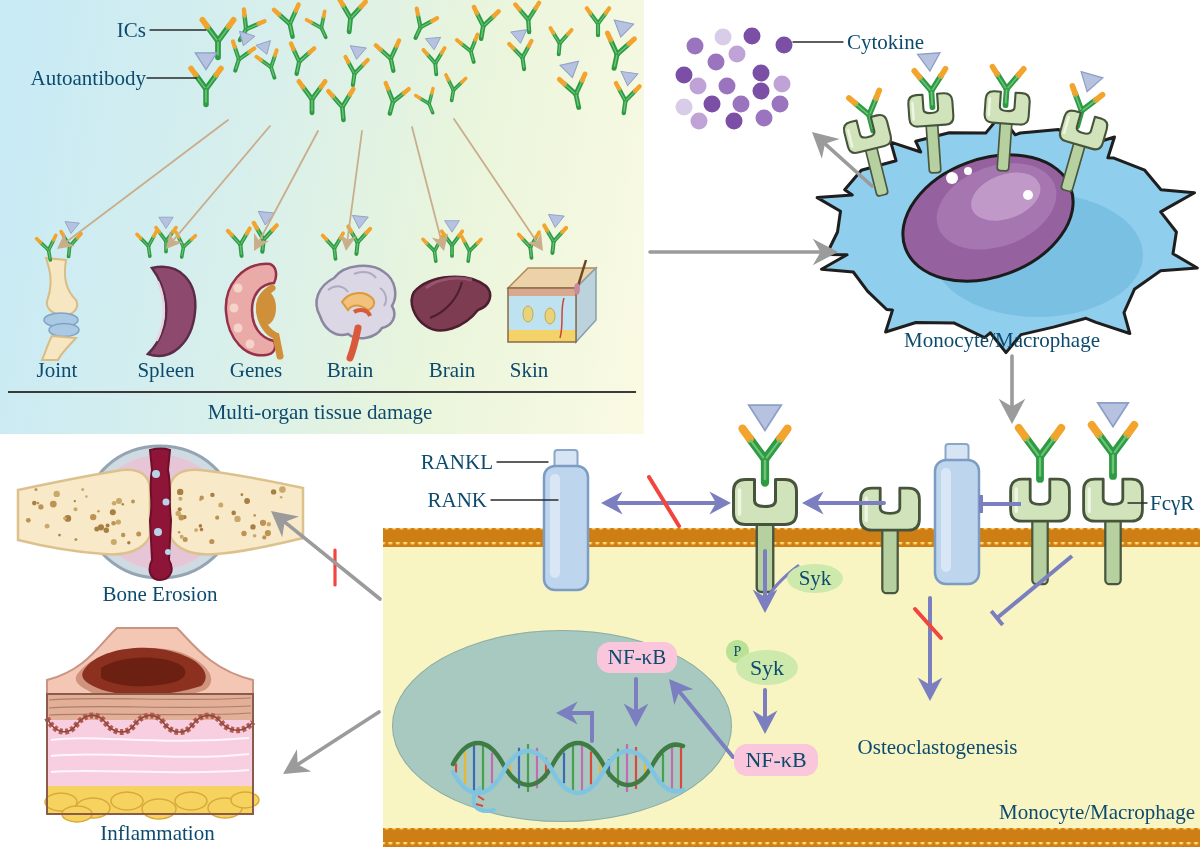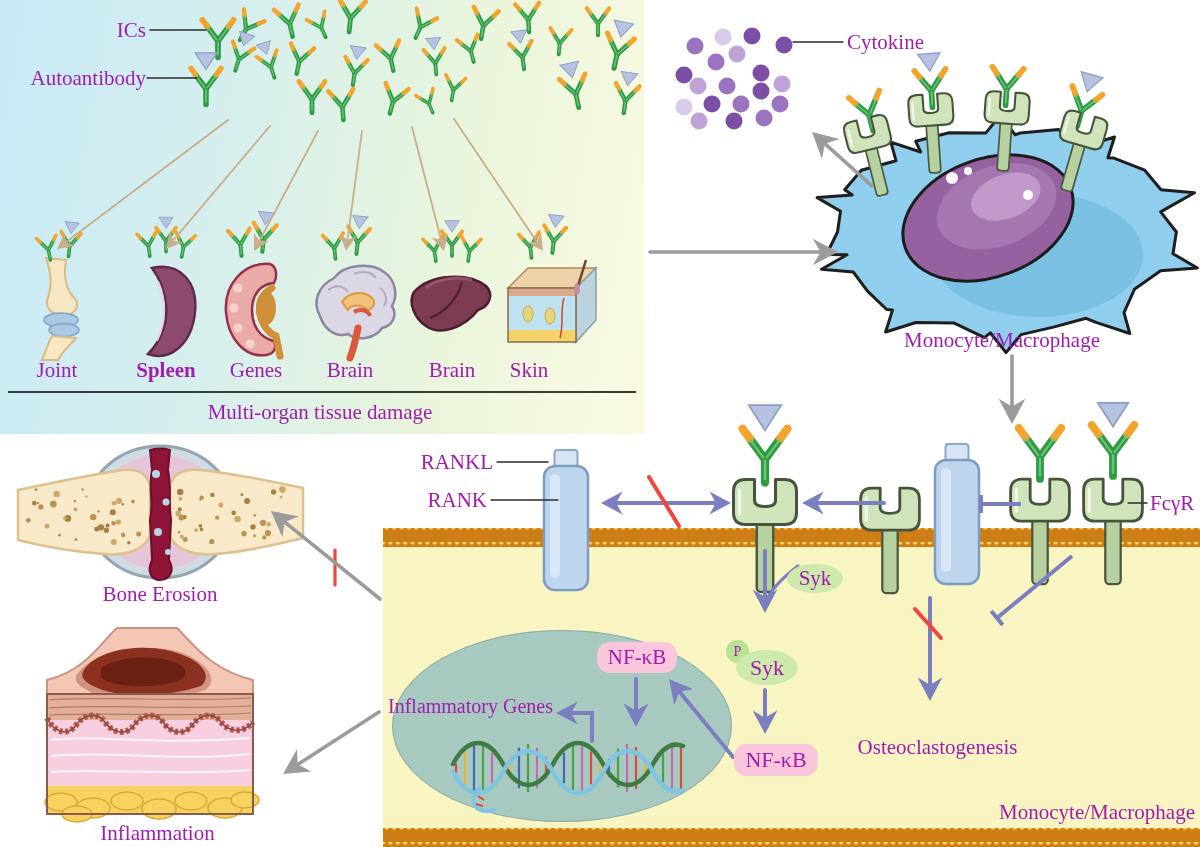--- a/index.html
+++ b/index.html
@@ -1,17 +1,17 @@
 <!DOCTYPE html>
 <html><head>
 <meta charset="utf-8">
 <style>
   html,body{margin:0;padding:0;background:#fff;}
   .canvas{position:relative;width:1200px;height:847px;overflow:hidden;background:#fff;
-          font-family:"Liberation Serif","DejaVu Serif",serif;color:#a21caf;}
+          font-family:"Liberation Serif","DejaVu Serif",serif;color:#0c4a6e;}
   .panel-damage{position:absolute;left:0;top:0;width:644px;height:434px;z-index:1;
     background:linear-gradient(100deg,#c7eaf6 0%,#d7efec 38%,#e9f5dc 68%,#fbfae3 100%);}
   .panel-cytoplasm{position:absolute;left:383px;top:528px;width:817px;height:319px;z-index:1;background:#f8f5c3;}
   .membrane{position:absolute;left:383px;width:817px;height:19px;z-index:2;background-color:#fdf3cf;
     background-image:
       radial-gradient(circle 3.1px at 3.7px 4.6px,#ffe07c 38%,#efa231 62%,#cd7f16 100%),
       radial-gradient(circle 3.1px at 3.7px 4.6px,#ffe07c 38%,#efa231 62%,#cd7f16 100%);
     background-size:7.4px 19px,7.4px 19px;
     background-position:0 -5px,3.7px 9.6px;background-repeat:repeat-x,repeat-x;}
   .membrane.top{top:528px;}
@@ -937,35 +937,34 @@
         <g>
           <path d="M1128,503 L1147,503" stroke="#2a2a2a" stroke-width="1.4" fill="none" stroke-linecap="round"></path>
         </g>
       </g>
   </svg>
 
   <div class="lbl r" style="left:60px;top:17px;width:86px;">ICs</div>
   <div class="lbl r" style="left:8px;top:65px;width:138px;">Autoantibody</div>
 
   <div class="lbl c" style="left:12px;top:357px;width:90px;">Joint</div>
-  <div class="lbl c" style="left:121px;top:357px;width:90px;font-weight:bold;">Spleen</div>
+  <div class="lbl c" style="left:121px;top:357px;width:90px;">Spleen</div>
   <div class="lbl c" style="left:211px;top:357px;width:90px;">Genes</div>
   <div class="lbl c" style="left:305px;top:357px;width:90px;">Brain</div>
   <div class="lbl c" style="left:407px;top:357px;width:90px;">Brain</div>
   <div class="lbl c" style="left:484px;top:357px;width:90px;">Skin</div>
   <div class="lbl c" style="left:120px;top:399px;width:400px;">Multi-organ tissue damage</div>
 
   <div class="lbl" style="left:847px;top:29px;">Cytokine</div>
   <div class="lbl c" style="left:877px;top:327px;width:250px;">Monocyte/Macrophage</div>
 
   <div class="lbl r" style="left:390px;top:449px;width:103px;">RANKL</div>
   <div class="lbl r" style="left:390px;top:487px;width:97px;">RANK</div>
   <div class="lbl" style="left:1150px;top:490px;">FcγR</div>
   <div class="lbl c" style="left:840px;top:706px;width:195px;margin-top:28px;">Osteoclastogenesis</div>
-  <div class="lbl c" style="left:388px;top:693px;width:162px;font-size:20px;">Inflammatory Genes</div>
   <div class="lbl r" style="left:990px;top:799px;width:205px;">Monocyte/Macrophage</div>
 
   <div class="lbl c" style="left:60px;top:820px;width:195px;">Inflammation</div>
   <div class="lbl c" style="left:60px;top:581px;width:200px;">Bone Erosion</div>
 
   <div class="pill green" style="left:787px;top:564px;width:56px;height:29px;">Syk</div>
   <div class="pill pcirc" style="left:726px;top:640px;width:23px;height:23px;">P</div>
   <div class="pill green" style="left:736px;top:650px;width:62px;height:35px;font-size:22px;">Syk</div>
   <div class="pill pink" style="left:597px;top:642px;width:80px;height:31px;">NF-κB</div>
   <div class="pill pink" style="left:734px;top:744px;width:84px;height:32px;font-size:22px;">NF-κB</div>

